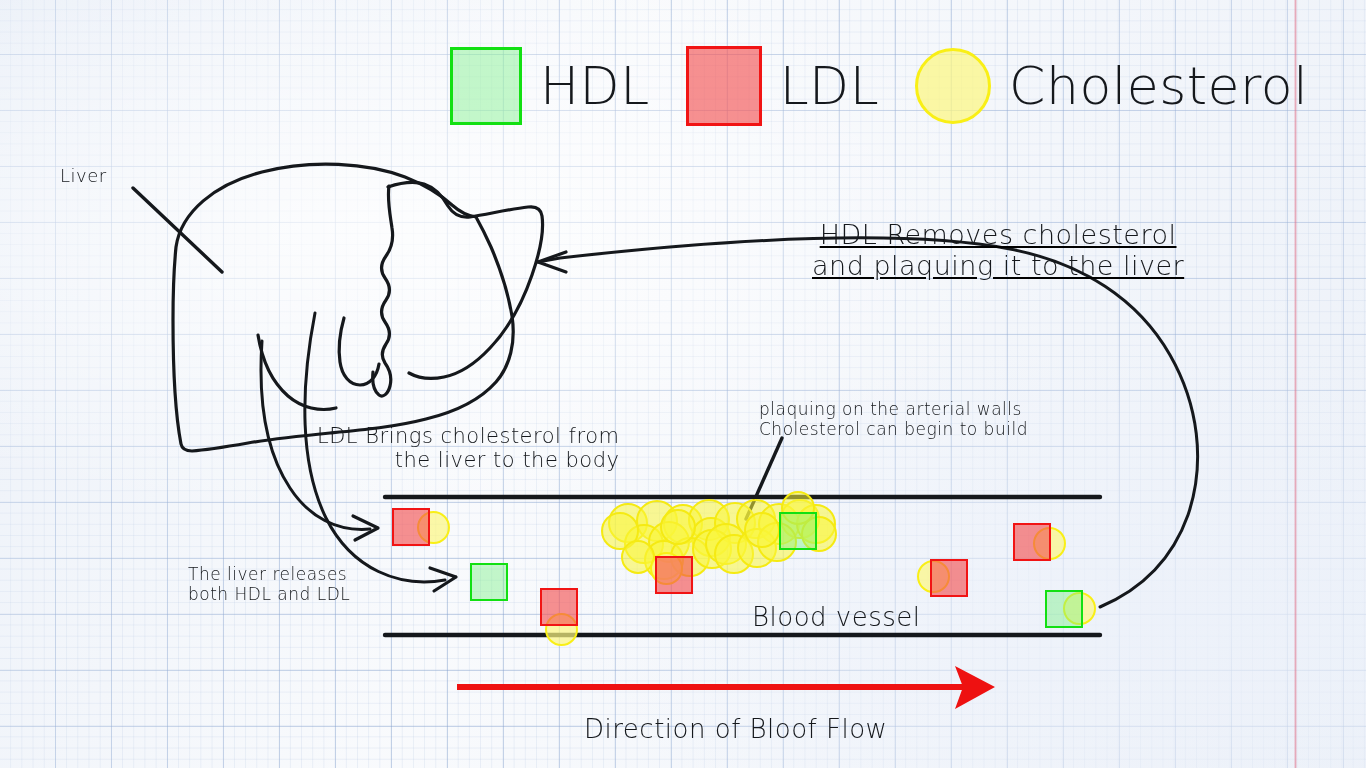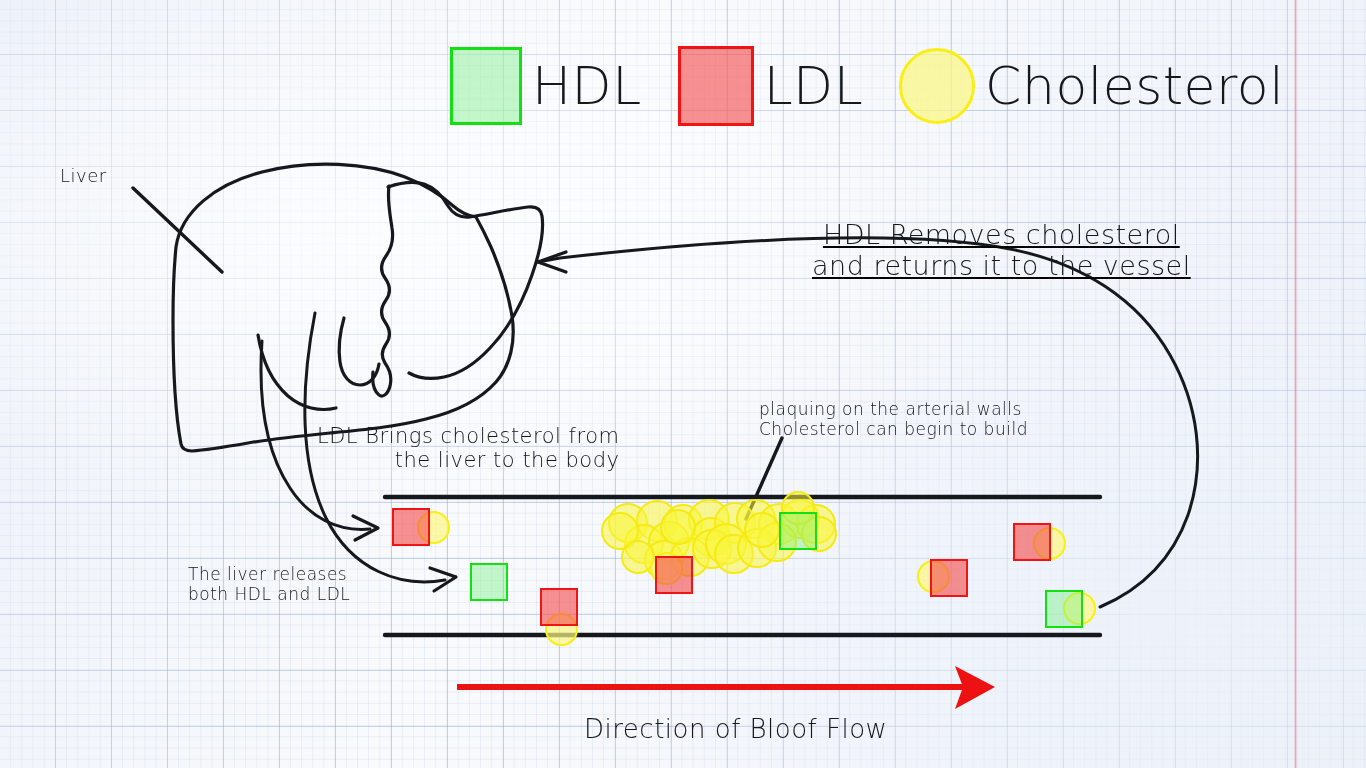--- a/index.html
+++ b/index.html
@@ -59,21 +59,21 @@
   }
   .sw-red{
     width:76px;height:80px;background:rgba(244,78,78,0.62);
     border:3px solid #f11414;box-sizing:border-box;
   }
   .sw-yellow{
     width:76px;height:76px;border-radius:50%;
     background:rgba(252,247,130,0.72);border:3px solid #f9ef16;
     box-sizing:border-box;
   }
-  .legend-label{font-size:52px;margin-left:10px;margin-right:36px;}
+  .legend-label{font-size:52px;margin-left:18px;margin-right:36px;}
   .legend-label.last{margin-right:0;}
   
   .anno{position:absolute;}
   .anno.t-liver{left:60px;top:166px;font-size:18px;}
   .anno.t-hdl{left:812px;top:219px;font-size:27px;text-align:center;text-decoration:underline;}
   .anno.t-ldl{left:317px;top:424px;font-size:21px;text-align:right;}
   .anno.t-plaque{left:759px;top:400px;font-size:17px;}
   .anno.t-release{left:188px;top:565px;font-size:17px;}
   .anno.t-vessel{left:752px;top:602px;font-size:26px;}
   .anno.t-flow{left:584px;top:714px;font-size:26px;}
@@ -243,33 +243,34 @@
     <div class="p p-red" style="left:1013px;top:523px;width:38px;height:38px;"></div>
 
     <div class="p p-yellow" style="left:1063px;top:592px;width:33px;height:33px;"></div>
     <div class="p p-green" style="left:1045px;top:590px;width:38px;height:38px;"></div>
   </div>
 
   <div class="hand anno t-liver">Liver</div>
 
   <div class="anno t-hdl">
     <div class="hand">HDL Removes cholesterol</div>
-    <div class="hand">and returns it to the vessel</div>
+    <div class="hand">and plaquing it to the liver</div>
   </div>
 
   <div class="anno t-ldl">
     <div class="hand">LDL Brings cholesterol from</div>
     <div class="hand">the liver to the body</div>
   </div>
 
   <div class="anno t-plaque">
     <div class="hand">plaquing on the arterial walls</div>
     <div class="hand">Cholesterol can begin to build</div>
   </div>
 
   <div class="anno t-release">
     <div class="hand">The liver releases</div>
     <div class="hand">both HDL and LDL</div>
   </div>
 
+  <div class="hand anno t-vessel">Blood vessel</div>
   <div class="hand anno t-flow">Direction of Bloof Flow</div>
 
 </div>
 
 </body></html>

